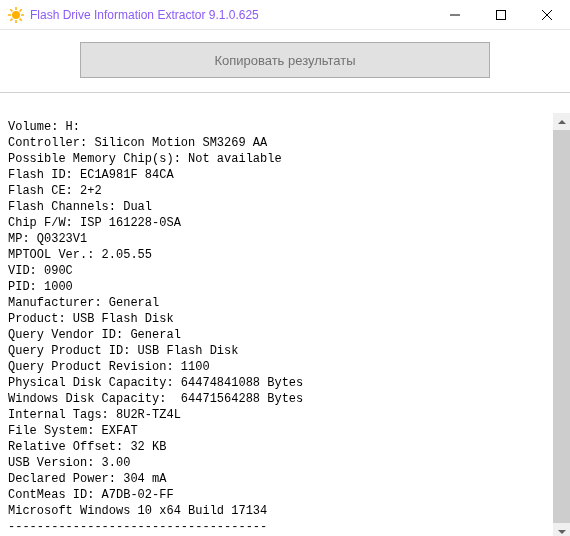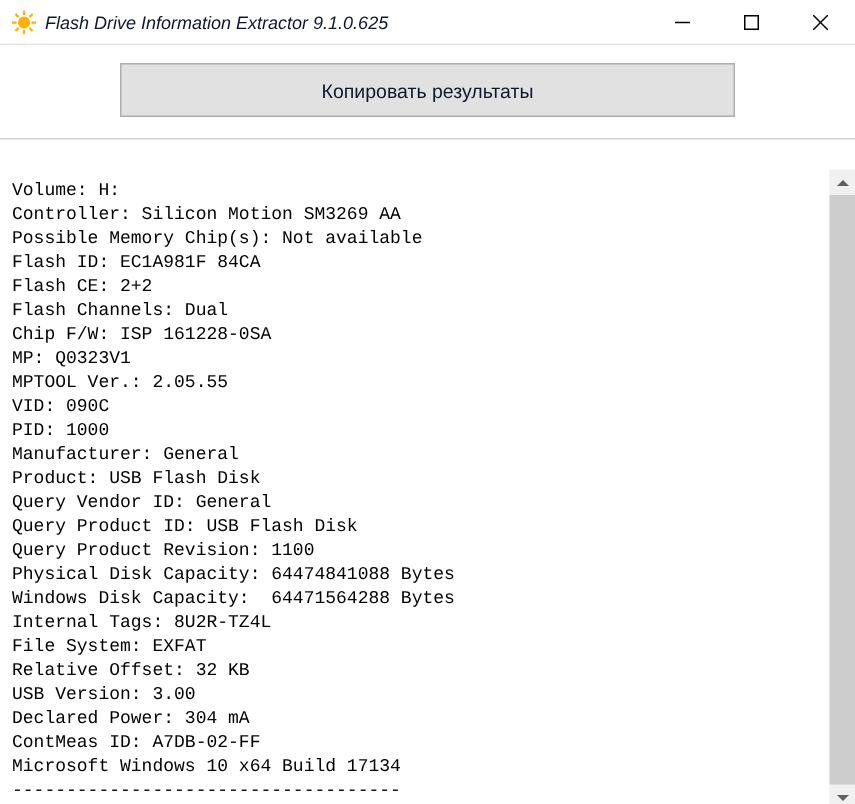--- a/index.html
+++ b/index.html
@@ -1,24 +1,24 @@
 <!DOCTYPE html>
 <html><head>
 <meta charset="utf-8">
 <style>
   * { box-sizing: border-box; margin: 0; padding: 0; }
   body { font-family: "Segoe UI", Tahoma, sans-serif; background: #fff; width: 570px; height: 536px; overflow: hidden; }
   .titlebar { display: flex; align-items: center; height: 30px; background: #fff; border-bottom: 1px solid #e5e5e5; }
   .titlebar .icon { width: 16px; height: 16px; margin: 0 6px 0 8px; }
-  .titlebar .title { font-size: 12px; color: #0f172a; flex: 0 0 auto; font-style: italic; }
+  .titlebar .title { font-size: 12px; color: #8b5cf6; flex: 0 0 auto; }
   .titlebar .spacer { flex: 1; }
   .winbtn { width: 46px; height: 30px; display: flex; align-items: center; justify-content: center; }
   .winbtn svg { stroke: #000; stroke-width: 1; fill: none; }
   .toolbar { padding: 12px 18px 14px 18px; display: flex; justify-content: center; border-bottom: 1px solid #d0d0d0; }
-  .copybtn { flex: 0 0 410px; height: 36px; background: #e1e1e1; border: 1px solid #adadad; font-size: 13px; color: #0f172a; cursor: pointer; }
+  .copybtn { flex: 0 0 410px; height: 36px; background: #e1e1e1; border: 1px solid #adadad; font-size: 13px; color: #737373; cursor: pointer; }
   .content-wrap { position: relative; height: calc(536px - 30px - 62px); margin-top: 20px; }
   .content { font-family: "Courier New", monospace; font-size: 12px; line-height: 16px; padding: 6px 4px 6px 8px; white-space: pre; color: #000; overflow: hidden; height: calc(100% - 17px); width: calc(100% - 17px); }
   .scrollbar-v { position: absolute; top: 0; right: 0; width: 17px; height: calc(100% - 17px); background: #f0f0f0; }
   .scrollbar-v .arrow { width: 17px; height: 17px; display: flex; align-items: center; justify-content: center; }
   .scrollbar-v .track { height: calc(100% - 34px); background: #f0f0f0; }
   .scrollbar-v .thumb { width: 100%; height: 100%; background: #cdcdcd; }
   .scrollbar-h { position: absolute; bottom: 0; left: 0; height: 17px; width: calc(100% - 17px); background: #f0f0f0; display: flex; }
   .scrollbar-h .arrow { width: 17px; height: 17px; display: flex; align-items: center; justify-content: center; }
   .scrollbar-h .track { flex: 1; background: #f0f0f0; position: relative; }
   .scrollbar-h .thumb { position: absolute; left: 0; top: 0; width: 260px; height: 100%; background: #cdcdcd; }

